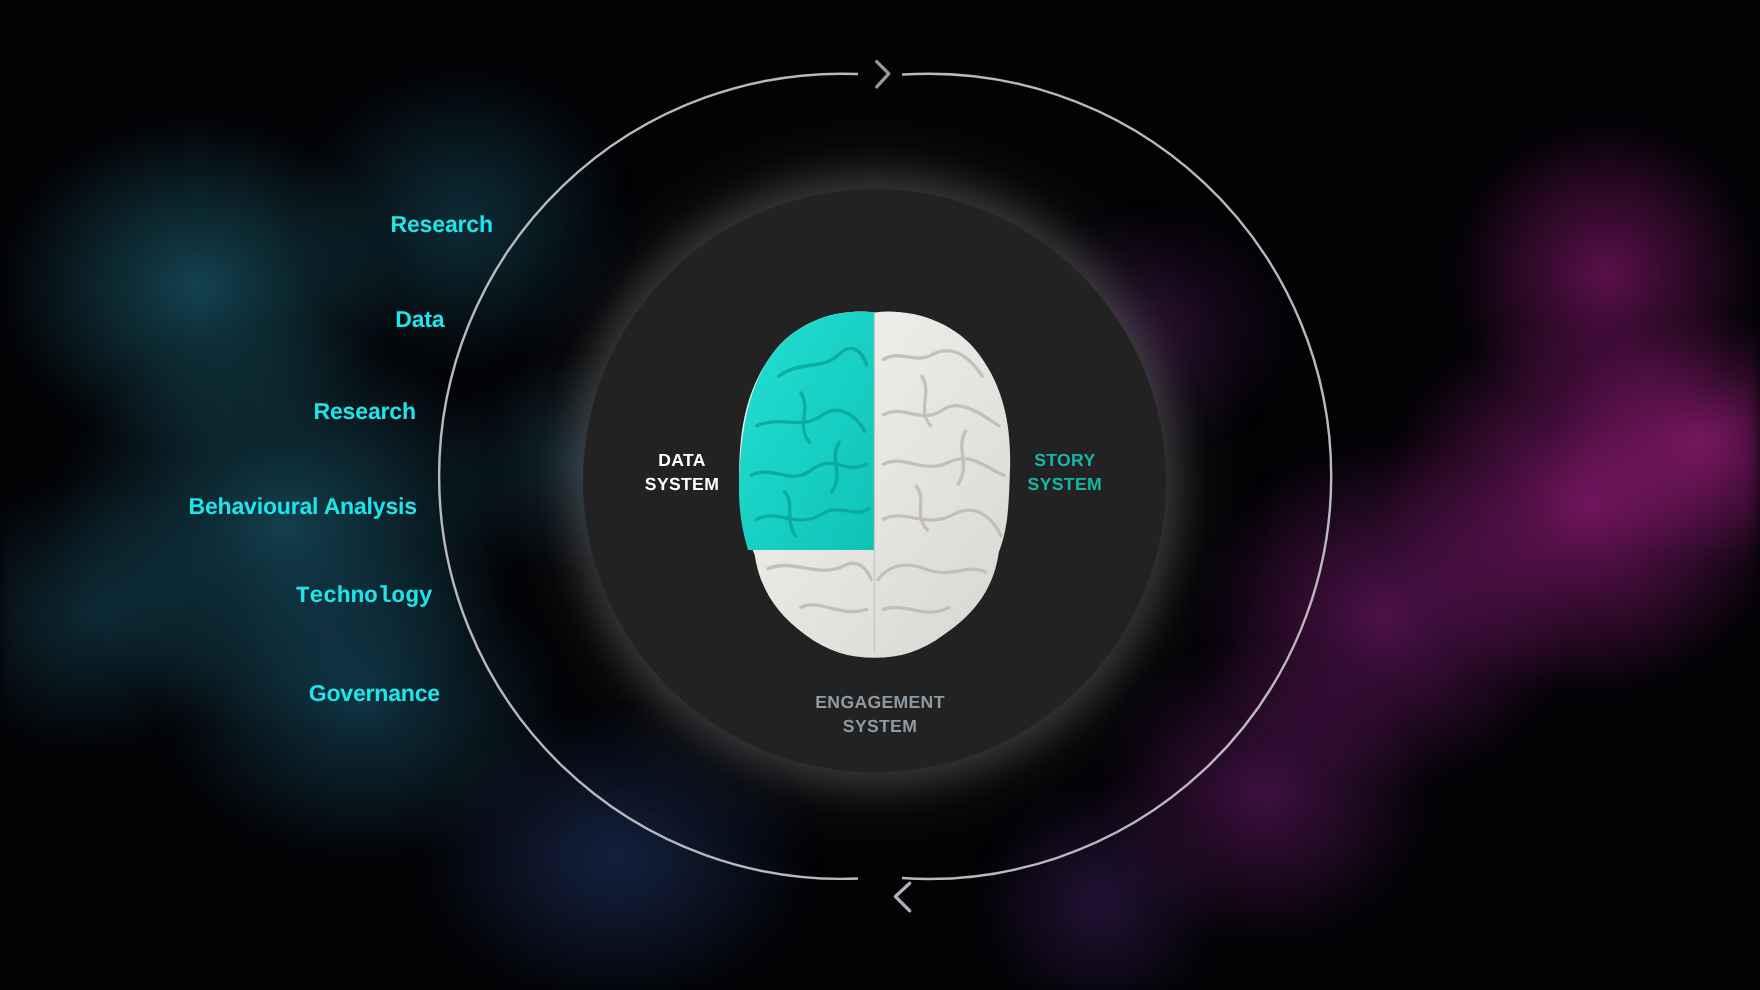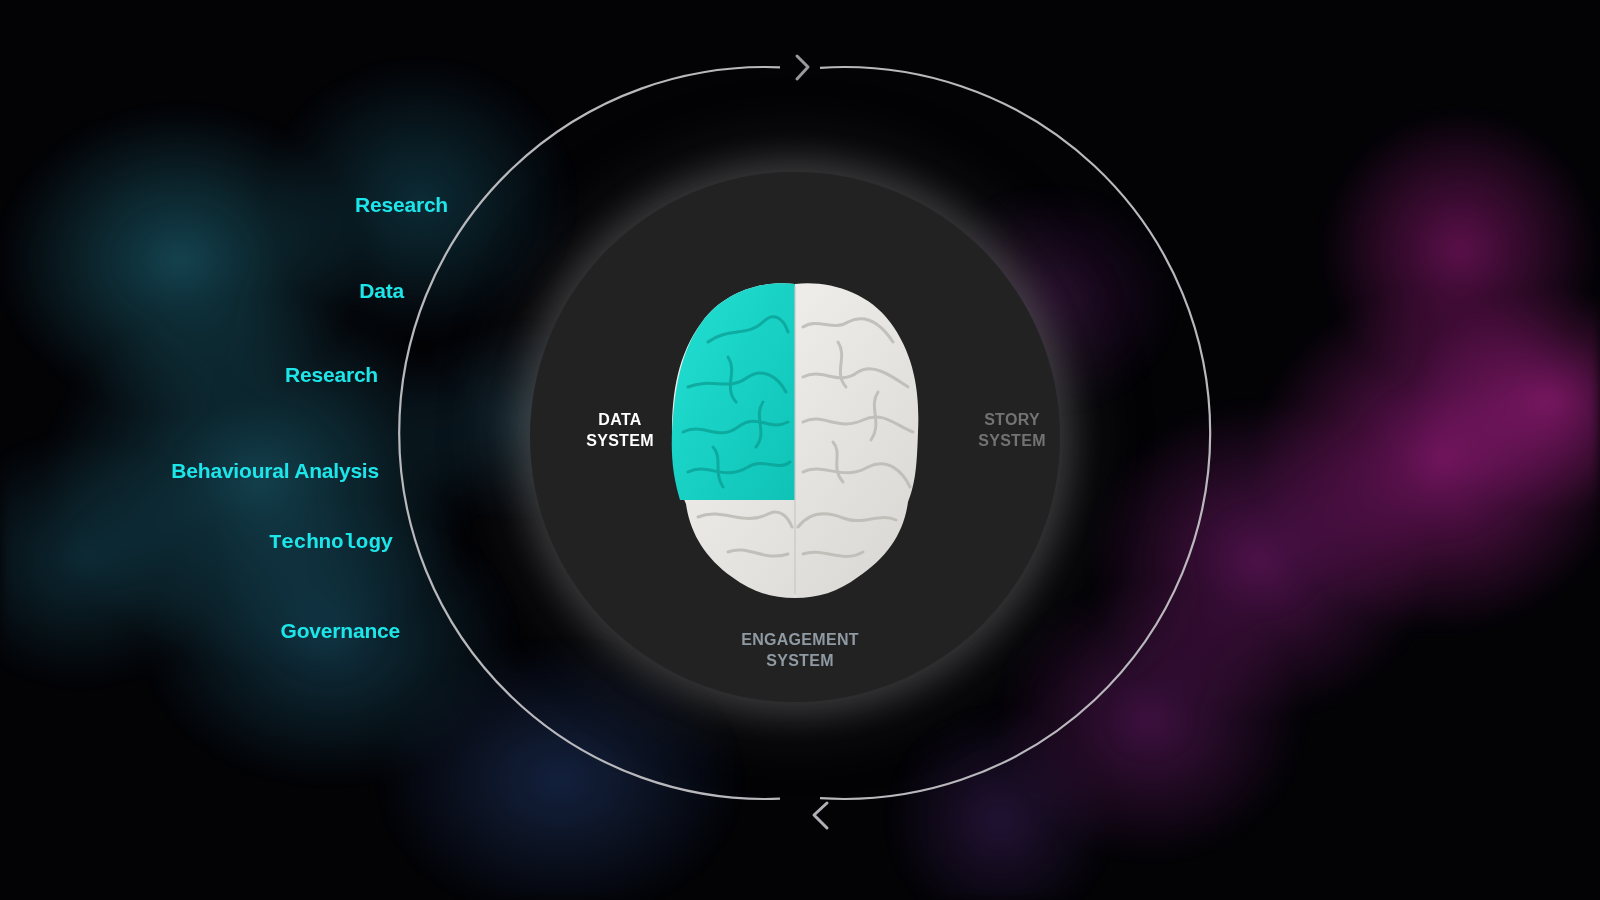--- a/index.html
+++ b/index.html
@@ -41,21 +41,21 @@
     box-shadow: 0 0 30px 12px rgba(120,120,120,0.35), 0 0 60px 30px rgba(60,60,60,0.35);
   }
 
   .brain { position: absolute; left: 668px; top: 282px; width: 255px; height: 318px; }
 
   .sys-label {
     position: absolute; text-align: center; font-weight: bold;
     font-size: 16px; line-height: 21px; letter-spacing: 0.3px;
   }
   .sys-data { left: 560px; top: 409px; width: 120px; color: #ffffff; }
-  .sys-story { left: 952px; top: 409px; width: 120px; color: #737373; }
+  .sys-story { left: 908px; top: 409px; width: 120px; color: #14b8a6; }
   .sys-engage { left: 700px; top: 629px; width: 200px; color: #8f9aa2; text-align: center; }
 
   .pillar {
     position: absolute; color: #1de6ea; font-weight: bold; font-size: 21px;
     text-align: right; white-space: nowrap; letter-spacing: -0.2px;
   }
 </style>
 </head>
 <body>
 
@@ -132,16 +132,16 @@
     <div>SYSTEM</div>
   </div>
   <div class="sys-label sys-engage">
     <div>ENGAGEMENT</div>
     <div>SYSTEM</div>
   </div>
 
   <div class="pillar" style="right:1152px; top:193px;">Research</div>
   <div class="pillar" style="right:1196px; top:279px;">Data</div>
   <div class="pillar" style="right:1222px; top:363px;">Research</div>
-  <div class="pillar" style="right:1221px; top:459px;margin-left:29px;">Behavioural Analysis</div>
+  <div class="pillar" style="right:1221px; top:449px;margin-left:29px;">Behavioural Analysis</div>
   <div class="pillar" style="right:1207px; top:531px;font-family:Liberation Mono, monospace;">Technology</div>
   <div class="pillar" style="right:1200px; top:619px;">Governance</div>
 </div>
 
 </body></html>

